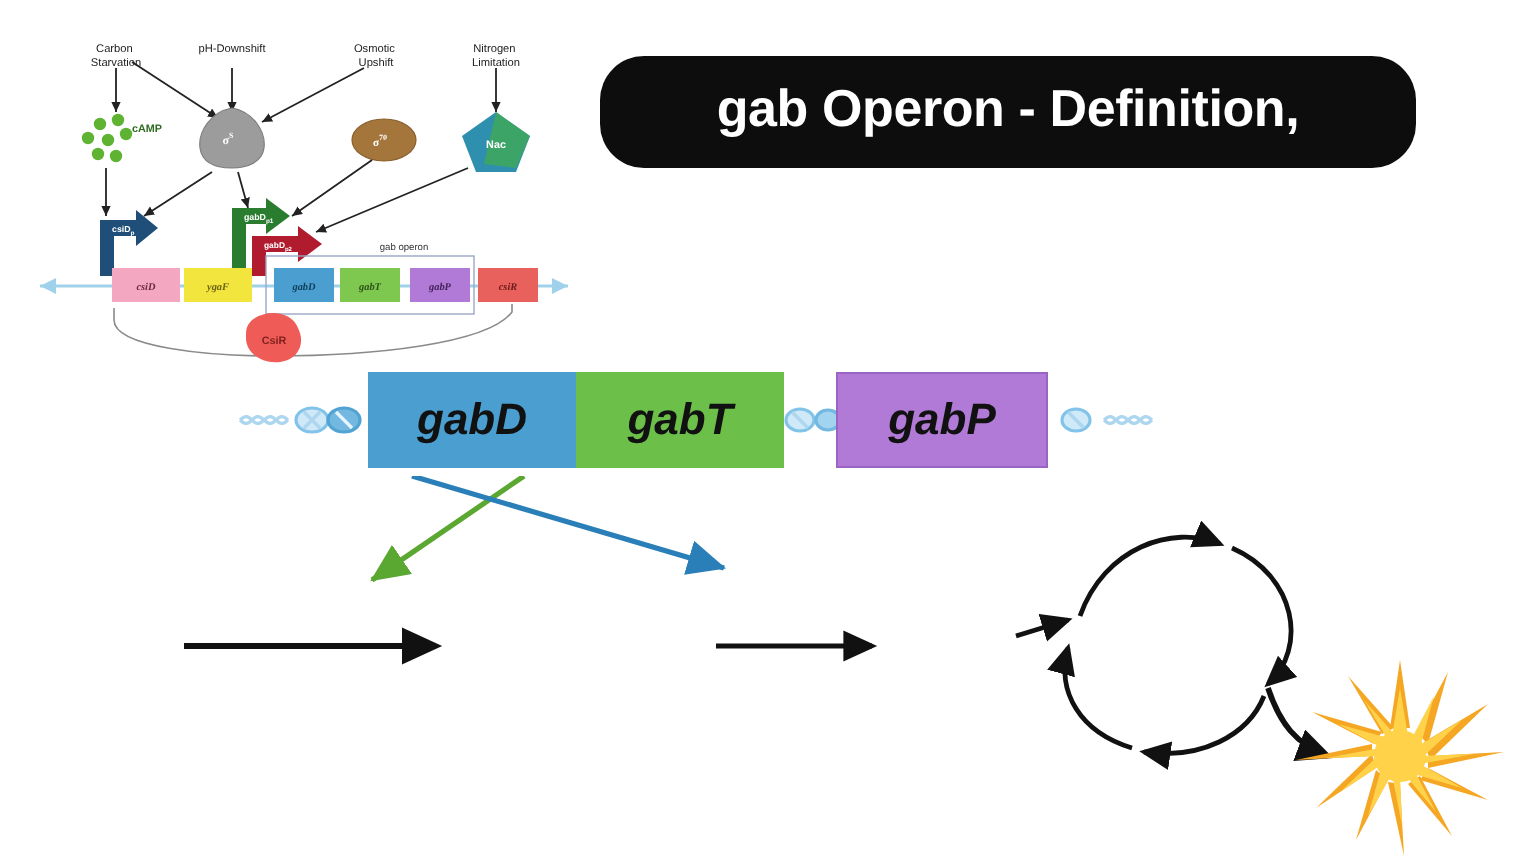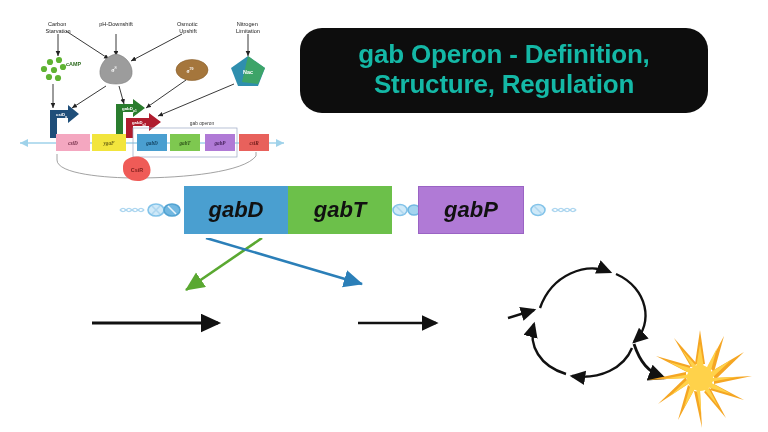--- a/index.html
+++ b/index.html
@@ -14,21 +14,21 @@
 
   
   .title-banner{
     position:absolute;left:300px;top:28px;width:408px;
     background:#0d0d0d;border-radius:22px;
     padding:12px 18px 14px 18px;
     box-sizing:border-box;
     text-align:center;
   }
   .title-banner .tl{
-    display:block;color:#14b8a6;font-weight:bold;
+    display:block;color:#ffffff;font-weight:bold;
     font-size:26px;line-height:1.14;letter-spacing:-0.2px;
     white-space:nowrap;
   }
 
   
   .reg-fig{position:absolute;left:6px;top:4px;width:290px;height:178px;}
   .reg-svg{position:absolute;left:0;top:0;}
 
   
   .gene-row{position:absolute;left:118px;top:186px;width:480px;height:52px;}
@@ -162,21 +162,20 @@
       </g>
 
       <path d="M51,150 L51,156 C51,170 100,174 130,174 C180,174 238,168 250,152 L250,148" fill="none" stroke="#8a8a8a" stroke-width="0.8"></path>
       <path d="M120,156 C128,150 140,152 143,160 C147,168 143,176 134,177 C124,178 117,172 117,165 C117,161 117,159 120,156 Z" fill="#ef5b57"></path>
       <text x="131" y="168" font-size="5.4" font-weight="bold" font-family="Liberation Sans, sans-serif" fill="#7d1f1c" text-anchor="middle">CsiR</text>
     </svg>
   </div>
 
   <div class="title-banner">
     <span class="tl">gab Operon - Definition,</span>
-    <span class="tl">Structure, Regulation</span>
   </div>
 
   <div class="gene-row">
     <svg width="480" height="52" viewBox="0 0 480 52" style="position:absolute;left:0;top:0;">
       <g stroke="#a9d4ef" stroke-width="1.6" fill="none" opacity="0.95">
         <g>
           <path d="M2,24 C8,18 8,30 14,24 C20,18 20,30 26,24"></path>
           <path d="M2,24 C8,30 8,18 14,24 C20,30 20,18 26,24"></path>
           <ellipse cx="38" cy="24" rx="8" ry="6" fill="#cde8f8" stroke="#7cc0e8"></ellipse>
           <line x1="34" y1="20" x2="42" y2="28"></line>

